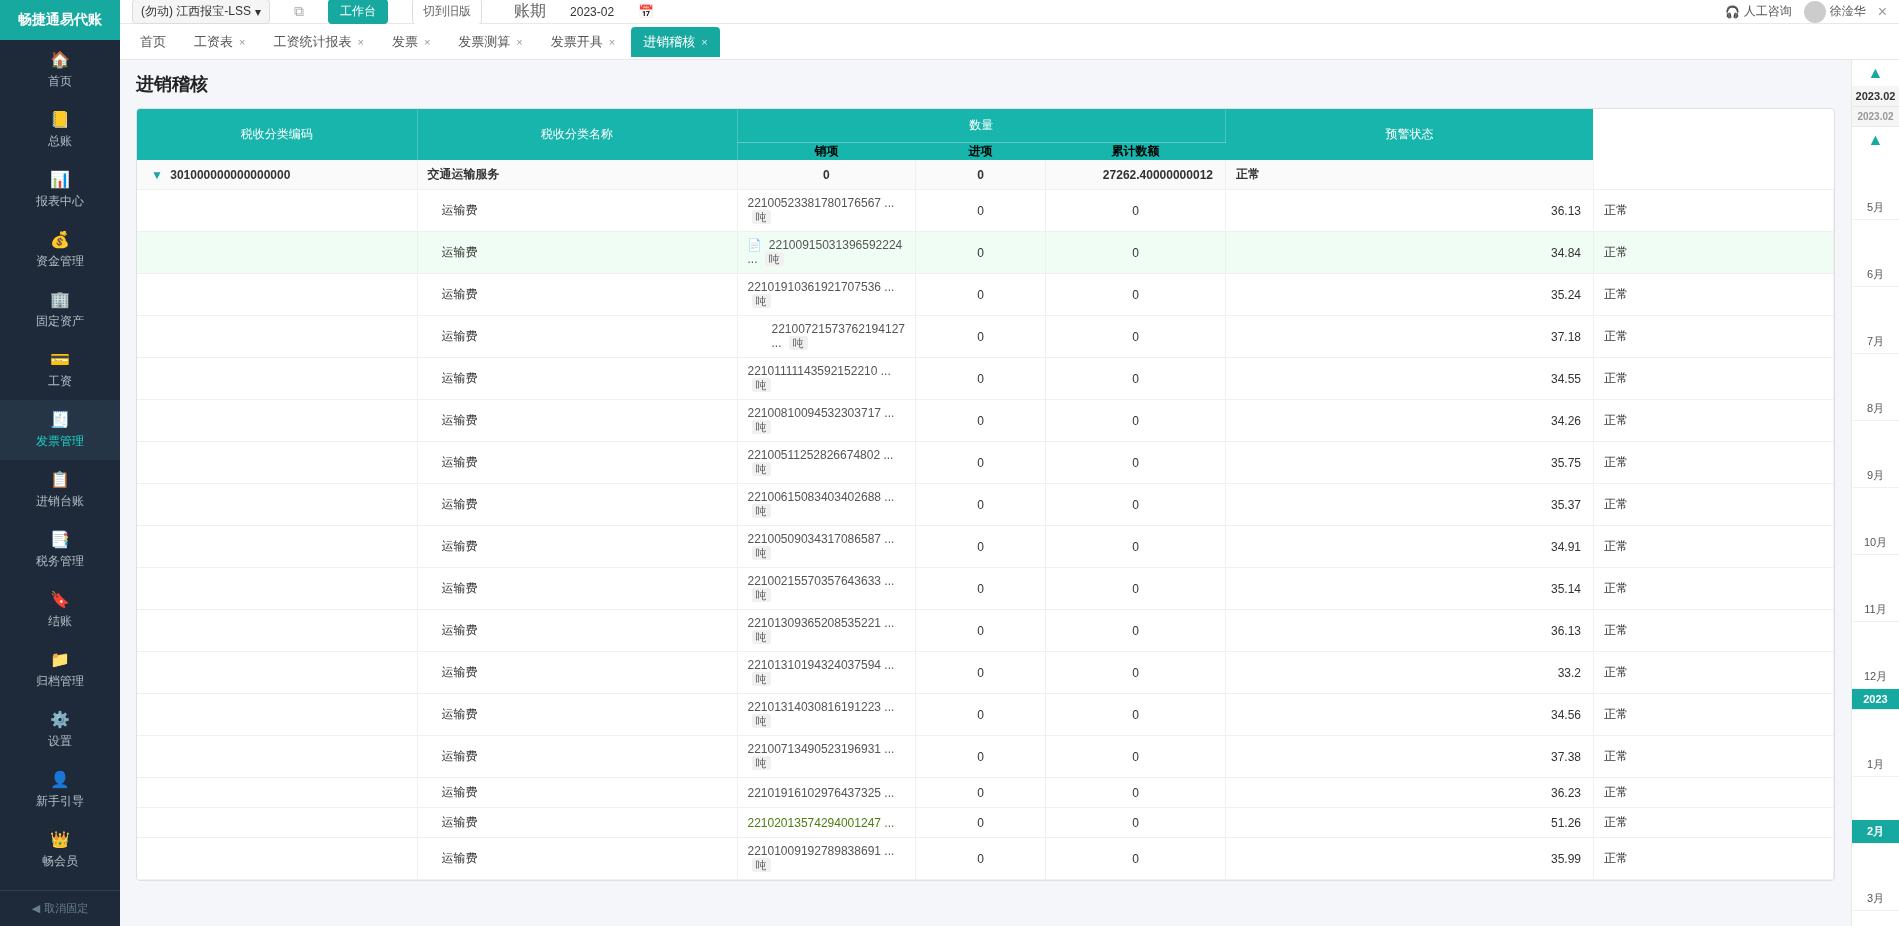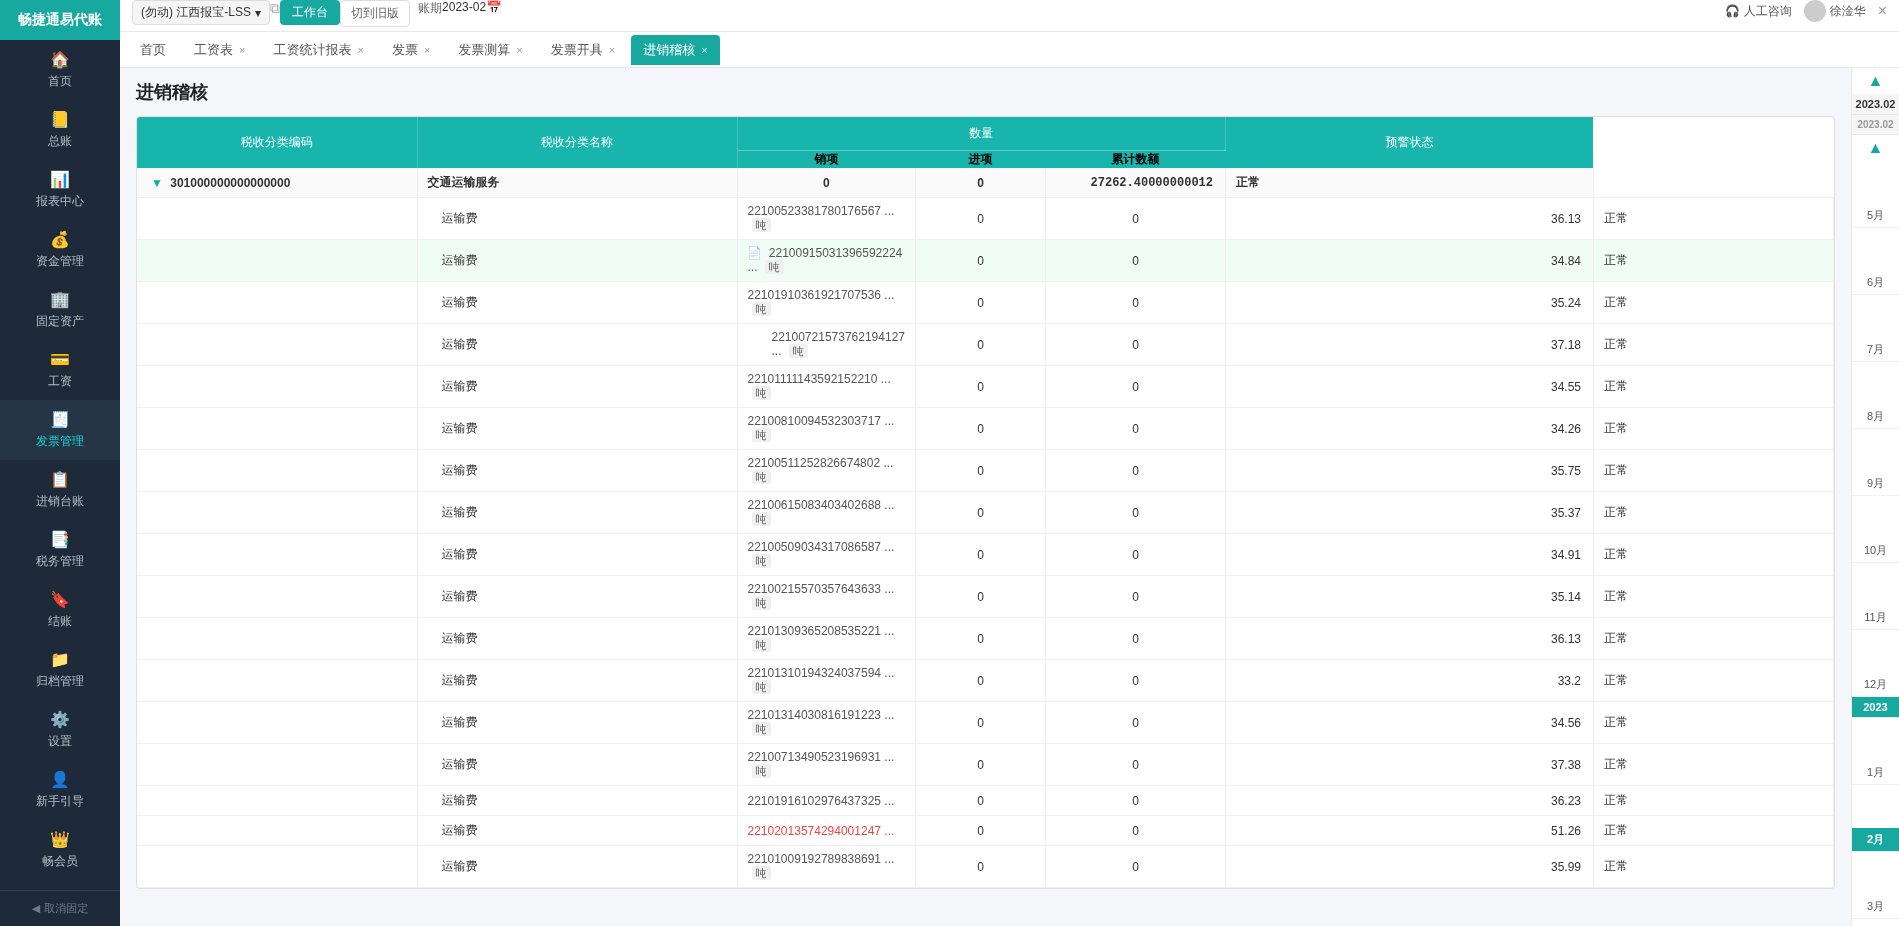--- a/index.html
+++ b/index.html
@@ -58,26 +58,26 @@
     .main-area {
       flex: 1;
       display: flex;
       flex-direction: column;
       overflow: hidden;
     }
 
     
     .topbar {
       background: #fff;
-      height: 32px;
-      display: flex;
-      align-items: flex-start;
+      height: 24px;
+      display: flex;
+      align-items: center;
       padding: 0 12px;
       border-bottom: 1px solid #e8e8e8;
-      gap: 0;
+      gap: 24px;
       flex-shrink: 0;
     }
     .topbar-company {
       display: flex;
       align-items: center;
       gap: 4px;
       background: #f5f5f5;
       border: 1px solid #ddd;
       border-radius: 4px;
       padding: 3px 8px;
@@ -391,21 +391,21 @@
 <div class="main-area">
 
   <div class="topbar">
     <div class="topbar-company">
       <span>(勿动) 江西报宝-LSS</span>
       <span>▾</span>
     </div>
     <span style="color:#aaa;cursor:pointer;font-size:14px;">⧉</span>
     <button class="topbar-btn">工作台</button>
     <button class="topbar-btn-outline">切到旧版</button>
-    <span style="color:#666;font-size:12px;margin-left:8px;">账期</span>
+    <span style="color:#666;font-size:16px;margin-left:8px;">账期</span>
     <span style="color:#333;font-size:12px;font-weight:500;">2023-02</span>
     <span style="color:#aaa;cursor:pointer;">📅</span>
     <div class="topbar-right">
       <span style="cursor:pointer;display:flex;align-items:center;gap:3px;">
         <span>🎧</span>
         <span>人工咨询</span>
       </span>
       <span style="cursor:pointer;display:flex;align-items:center;gap:4px;">
         <span style="width:22px;height:22px;background:#ccc;border-radius:50%;display:inline-block;"></span>
         <span>徐淦华</span>
@@ -468,21 +468,21 @@
           </thead>
           <tbody id="table-body">
           <tr class="group-row">
       <td style="padding-left:14px;">
         <span style="cursor:pointer;margin-right:4px;color:#17a9a0;">▼</span>
         <span>301000000000000000</span>
       </td>
       <td>交通运输服务</td>
       <td class="td-center">0</td>
       <td class="td-center">0</td>
-      <td class="td-right" style="padding-right:12px;font-family:Liberation Mono, monospace;">27262.40000000012</td>
+      <td class="td-right" style="padding-right:12px;">27262.40000000012</td>
       <td>正常</td>
     </tr>
               <tr>
       <td style="padding-left:24px;"></td>
       <td style="padding-left:24px;">运输费</td>
       <td style="color:#555;max-width:240px;overflow:hidden;">
         
         <span>22100523381780176567 ...</span>
         <span style="margin-left:4px;padding:1px 4px;background:#f0f0f0;border-radius:2px;font-size:11px;color:#555;">吨</span>
       </td>
@@ -669,21 +669,21 @@
         
       </td>
       <td class="td-center">0</td>
       <td class="td-center">0</td>
       <td class="td-right" style="padding-right:12px;">36.23</td>
       <td>正常</td>
     </tr>
               <tr>
       <td style="padding-left:24px;"></td>
       <td style="padding-left:24px;">运输费</td>
-      <td style="color:#ef4444;max-width:240px;overflow:hidden;margin-left:40px;">
+      <td style="color:#4d7c0f;max-width:240px;overflow:hidden;margin-left:40px;">
         
         <span>22102013574294001247 ...</span>
         
       </td>
       <td class="td-center">0</td>
       <td class="td-center">0</td>
       <td class="td-right" style="padding-right:12px;">51.26</td>
       <td>正常</td>
     </tr>
               <tr>

